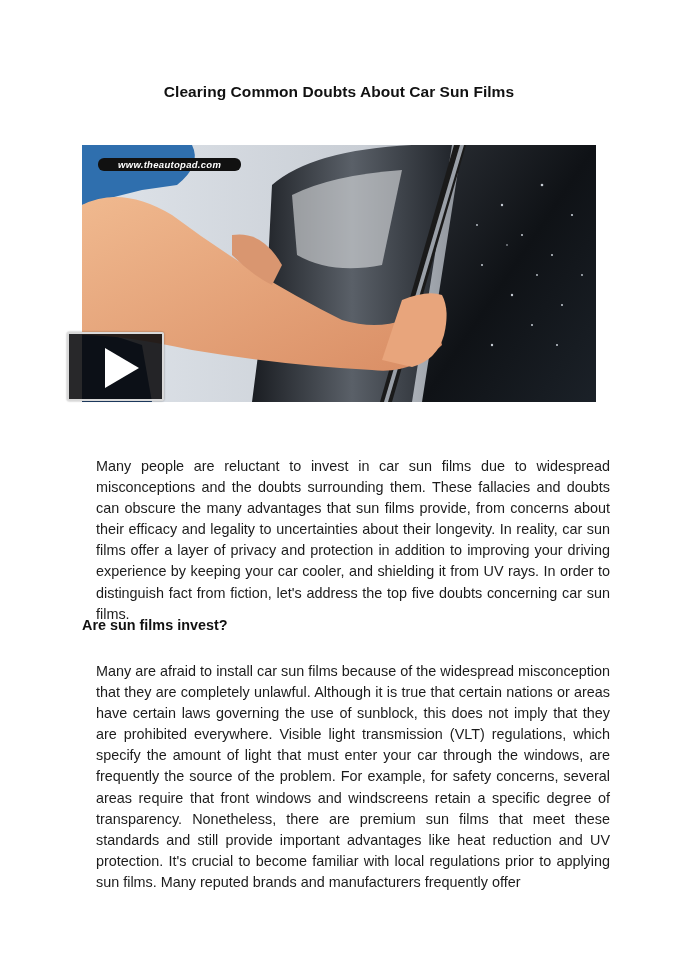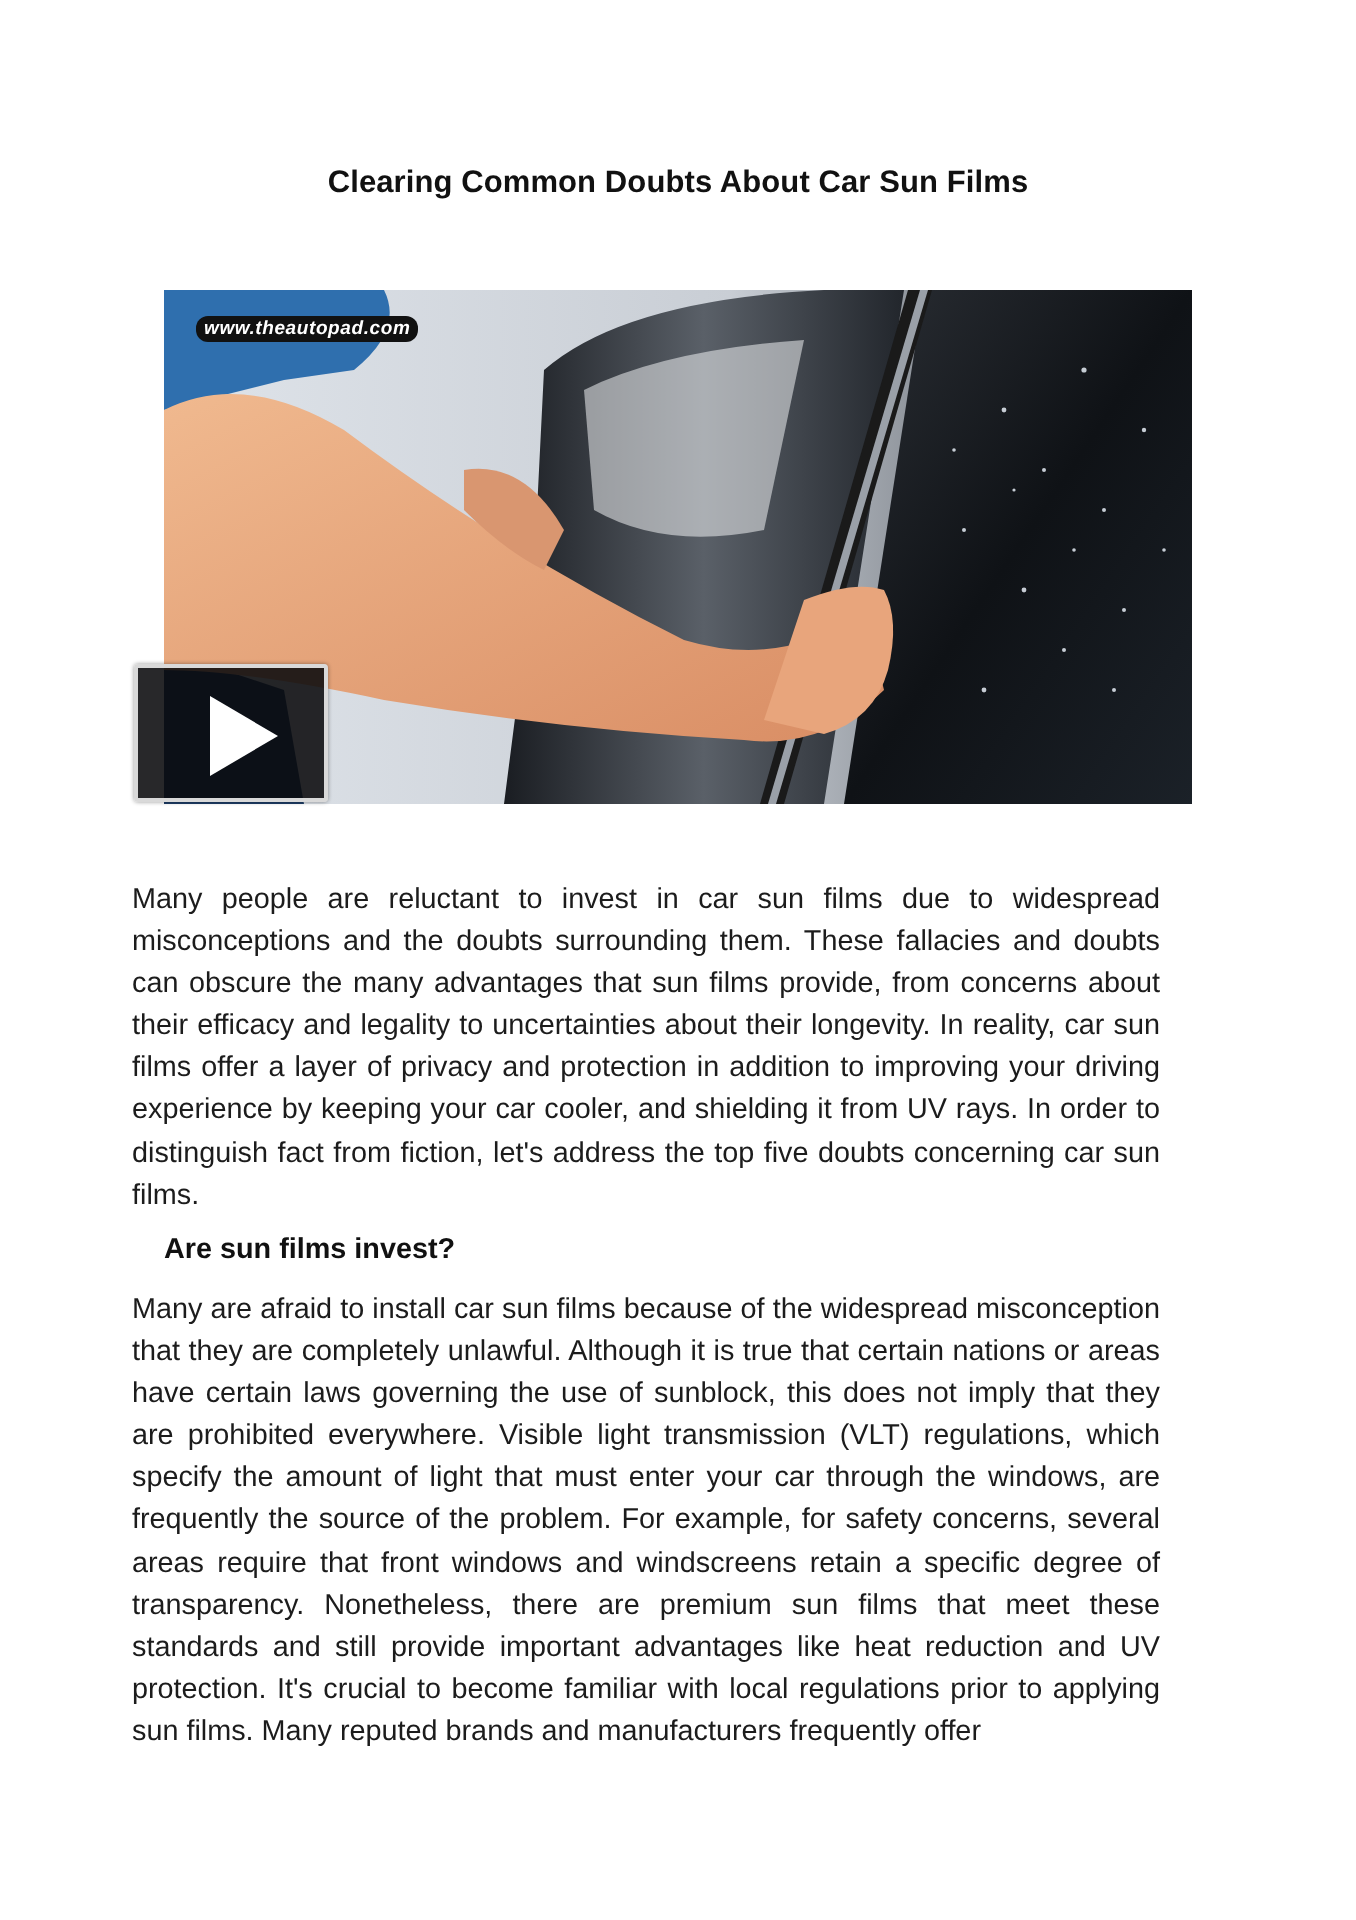--- a/index.html
+++ b/index.html
@@ -5,30 +5,30 @@
   html, body { margin: 0; padding: 0; background: #ffffff; }
   body { width: 678px; height: 960px; position: relative; overflow: hidden;
          font-family: "Liberation Sans", "DejaVu Sans", sans-serif; color: #1a1a1a; }
   .page { position: absolute; left: 0; top: 0; width: 592px; height: 960px; background: #fff; }
   .title { position: absolute; left: 0; width: 678px; top: 83px; text-align: center;
            font-weight: bold; font-size: 15.5px; color: #111; letter-spacing: 0.05px; }
   .hero { position: absolute; left: 82px; top: 145px; width: 514px; height: 257px; overflow: hidden;
           background: #2a2f36; }
   .hero svg { display:block; }
   .watermark { position: absolute; left: 16px; top: 13px; font-size: 9.5px; font-weight: bold;
-               font-style: italic; color: #fff; background: #111; padding: 1px 4px; border-radius: 6px;
+               font-style: italic; color: #fff; background: #111; padding: 1px 20px; border-radius: 6px;
                letter-spacing: 0.3px; }
   .play-btn { position: absolute; left: 67px; top: 332px; width: 97px; height: 69px;
               background: rgba(10,10,12,0.88); border: 2px solid #d9d9d9; box-sizing: border-box;
               border-radius: 2px; cursor: pointer; box-shadow: 0 0 2px rgba(0,0,0,0.4); }
   .play-btn .tri { position: absolute; left: 36px; top: 14px; width: 0; height: 0;
                    border-top: 20px solid transparent; border-bottom: 20px solid transparent;
                    border-left: 34px solid #ffffff; }
-  .body-text { position: absolute; left: 66px; width: 514px; font-size: 14.4px; line-height: 21.1px;
-               text-align: justify; color: #1c1c1c; }
+  .body-text { position: absolute; left: 96px; width: 514px; font-size: 14.4px; line-height: 21.1px;
+               text-align: justify; color: #1c1c1c; margin-top: 16px; }
   .p1 { top: 440px; }
   .h2 { position: absolute; left: 82px; top: 617px; font-size: 14.4px; font-weight: bold; color: #111; }
   .p2 { top: 645px; }
   .body-text p { margin: 0; }
 </style>
 </head>
 <body>
 
 <div class="page">
 

